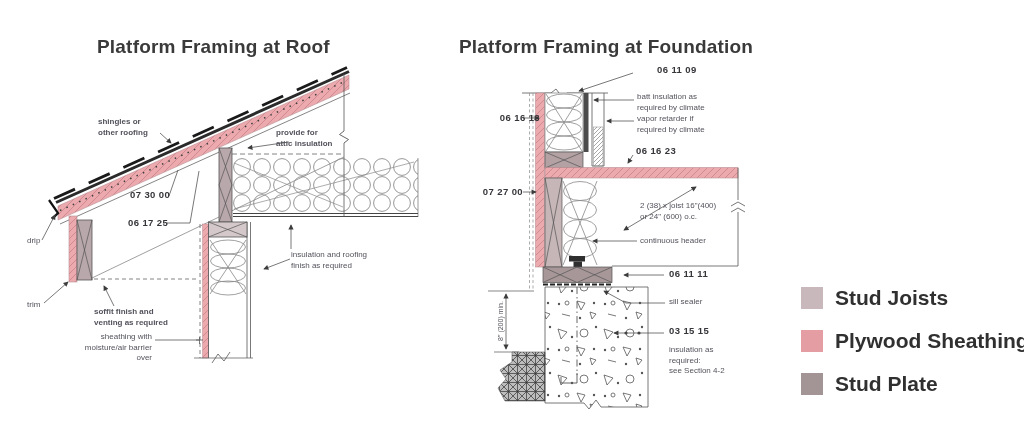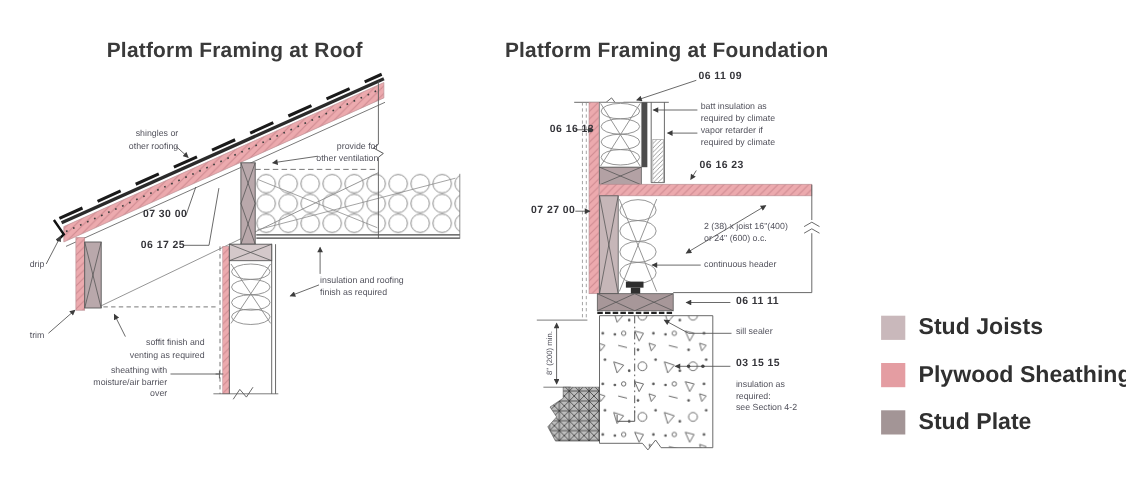--- a/index.html
+++ b/index.html
@@ -14,21 +14,21 @@
     letter-spacing:.2px;white-space:nowrap;
   }
   .code{
     position:absolute;font-size:9.5px;font-weight:bold;color:#35353a;
     letter-spacing:.4px;white-space:nowrap;
   }
   .note{
     position:absolute;font-size:8px;color:#52525c;line-height:1.32;
     white-space:pre-line;
   }
-  .center{text-align:right;}
+  .center{text-align:left;font-weight:bold;}
   .right{text-align:right;}
   .rot{
     transform:rotate(-90deg);transform-origin:center center;
     font-size:7px;text-align:center;
   }
   .legend{position:absolute;left:801px;top:287px;font-weight:bold;}
   .legend-row{display:flex;align-items:center;margin-bottom:21px;height:22px;}
   .legend-swatch{width:22px;height:22px;margin-right:12px;flex:0 0 auto;}
   .legend-label{font-size:21px;color:#303030;white-space:nowrap;}
 </style>
@@ -212,34 +212,34 @@
 </svg>
 
 <div class="overlay">
 
   <div class="title" style="left:97px;top:36px;">Platform Framing at Roof</div>
   <div class="title" style="left:459px;top:36px;">Platform Framing at Foundation</div>
 
   <div class="note center" style="left:98px;top:117px;width:64px;">shingles or
 other roofing</div>
   <div class="note center" style="left:276px;top:128px;width:68px;">provide for
-other ventilation</div>
+attic insulation</div>
   <div class="code" style="left:130px;top:189px;">07 30 00</div>
   <div class="code" style="left:128px;top:217px;">06 17 25</div>
   <div class="note" style="left:27px;top:236px;">drip</div>
   <div class="note" style="left:27px;top:300px;">trim</div>
   <div class="note" style="left:291px;top:250px;width:95px;">insulation and roofing
 finish as required</div>
   <div class="note center" style="left:94px;top:307px;width:92px;">soffit finish and
 venting as required</div>
   <div class="note right" style="left:68px;top:332px;width:84px;">sheathing with
 moisture/air barrier
 over</div>
 
-  <div class="code" style="left:635px;top:64px;text-align:center;">06 11 09</div>
+  <div class="code" style="left:657px;top:64px;text-align:center;">06 11 09</div>
   <div class="note" style="left:637px;top:92px;">batt insulation as
 required by climate</div>
   <div class="note" style="left:637px;top:114px;">vapor retarder if
 required by climate</div>
   <div class="code" style="left:636px;top:145px;">06 16 23</div>
   <div class="code right" style="left:498px;top:112px;width:42px;">06 16 13</div>
   <div class="code right" style="left:481px;top:186px;width:42px;">07 27 00</div>
   <div class="note" style="left:640px;top:201px;width:95px;">2 (38) x joist 16"(400)
 or 24" (600) o.c.</div>
   <div class="note" style="left:640px;top:236px;">continuous header</div>

